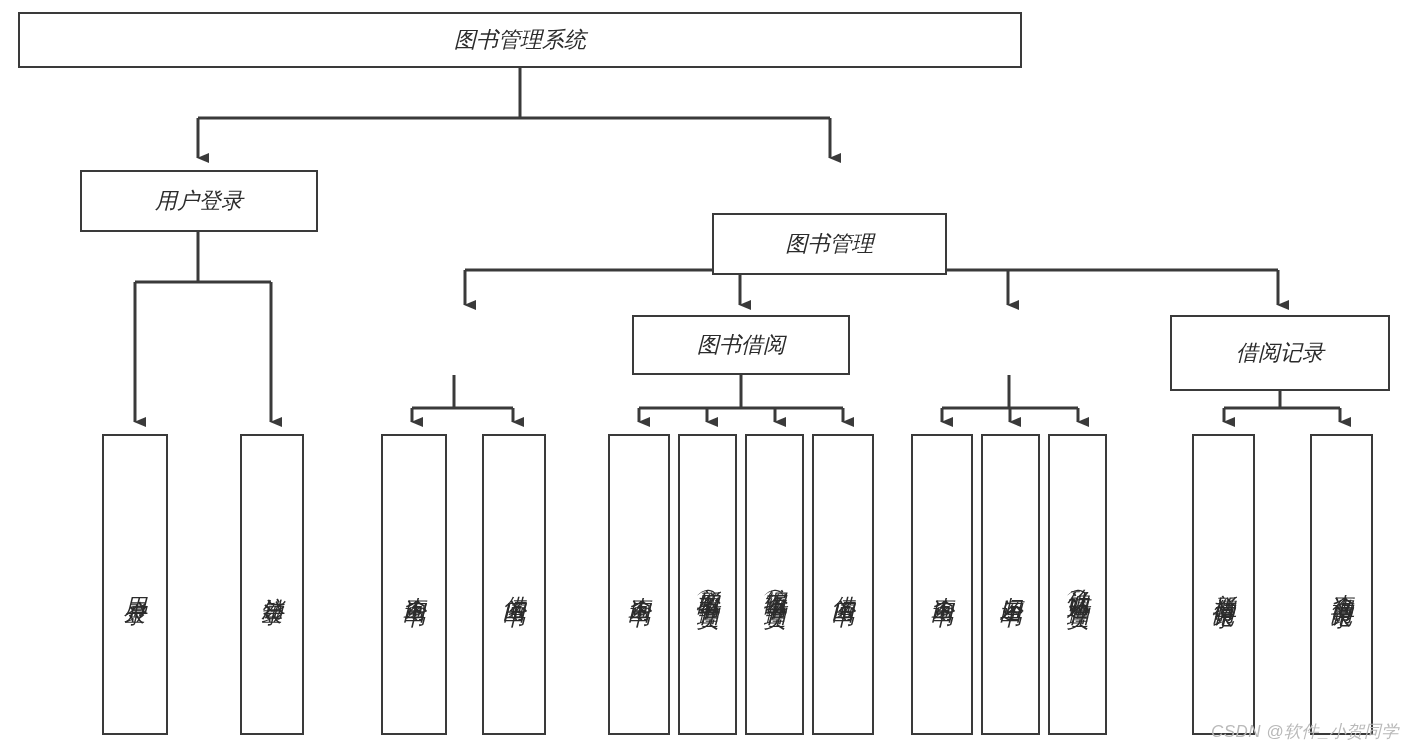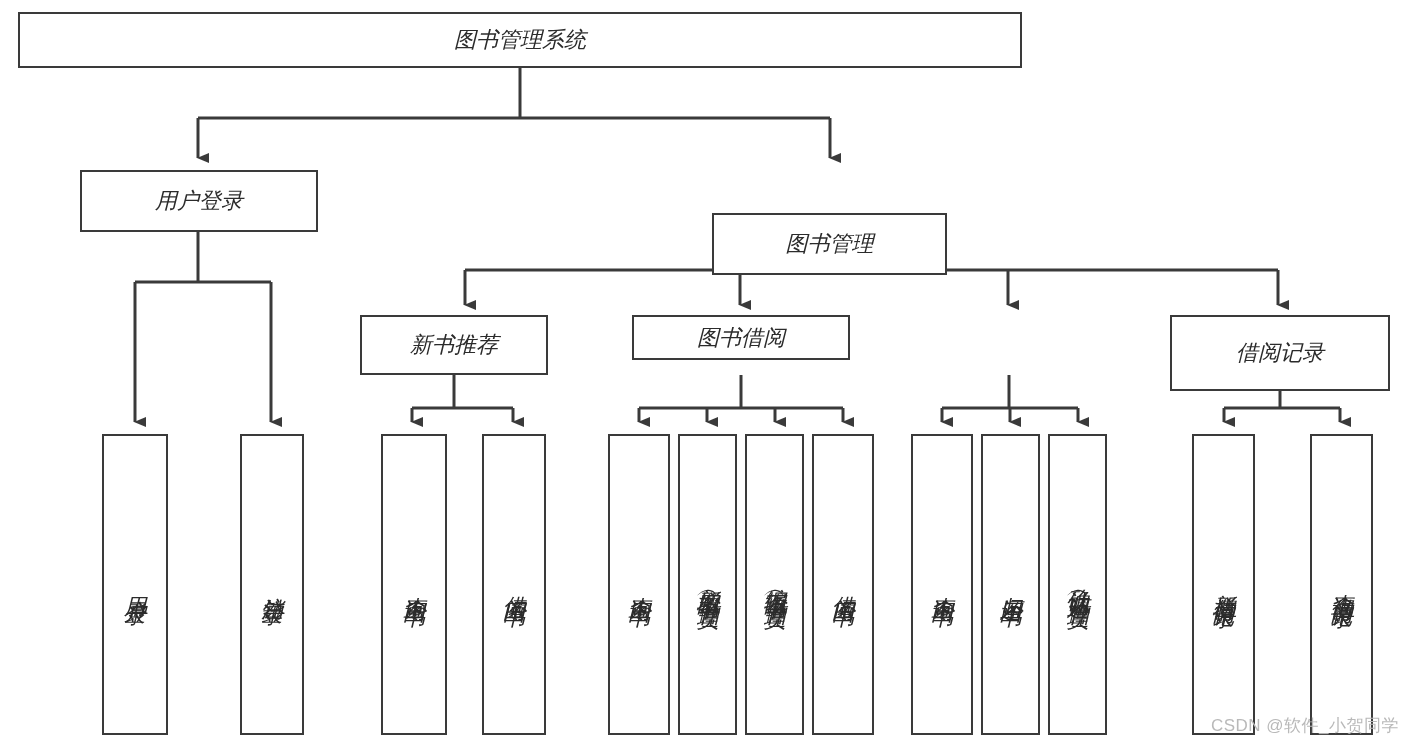--- a/index.html
+++ b/index.html
@@ -11,22 +11,22 @@
         border:2.5px solid #3a3a3a;display:flex;align-items:center;justify-content:center;}
   .node .lbl{color:#2b2b2b;text-align:left;line-height:1.05;white-space:nowrap;font-style:italic;}
 
   .node.h .lbl{font-size:22px;}
   .node.root .lbl{font-size:22px;}
 
   .node.v{align-items:center;justify-content:center;}
   .node.v .lbl{writing-mode:vertical-rl;text-orientation:upright;
                font-size:22px;letter-spacing:3px;line-height:1.0;white-space:normal;}
 
-  .wm{position:absolute;right:6px;bottom:10px;font-size:17px;color:#b9b9b9;
-      letter-spacing:.5px;white-space:nowrap;}
+  .wm{position:absolute;right:6px;bottom:4px;font-size:17px;color:#b9b9b9;
+      letter-spacing:.5px;white-space:nowrap;font-style:italic;}
 </style>
 </head>
 <body>
 
 <div id="stage">
 
   <svg id="wires" viewBox="0 0 1405 747" xmlns="http://www.w3.org/2000/svg">
     <defs>
       <marker id="ar" markerWidth="10" markerHeight="12" refX="5" refY="11" orient="auto" markerUnits="userSpaceOnUse">
         <path d="M0,0 L10,0 L5,12 Z" fill="#3a3a3a"></path>
@@ -80,24 +80,21 @@
     <span class="lbl">图书管理系统</span>
   </div>
 
   <div class="node h" style="left:80px;top:170px;width:238px;height:62px;">
     <span class="lbl">用户登录</span>
   </div>
   <div class="node h" style="left:712px;top:170px;width:235px;height:62px;margin-top:43px;">
     <span class="lbl">图书管理</span>
   </div>
 
-  <div class="node h" style="left:360px;top:315px;width:188px;height:60px;">
-    <span class="lbl">新书推荐</span>
-  </div>
-  <div class="node h" style="left:632px;top:315px;width:218px;height:45px;">
+  <div class="node h" style="left:632px;top:315px;width:218px;height:60px;">
     <span class="lbl">图书借阅</span>
   </div>
   <div class="node h" style="left:1170px;top:315px;width:220px;height:76px;">
     <span class="lbl">借阅记录</span>
   </div>
 
   <div class="node v" style="left:102px;top:434px;width:66px;height:301px;">
     <span class="lbl">用户登录</span>
   </div>
   <div class="node v" style="left:240px;top:434px;width:64px;height:301px;">

